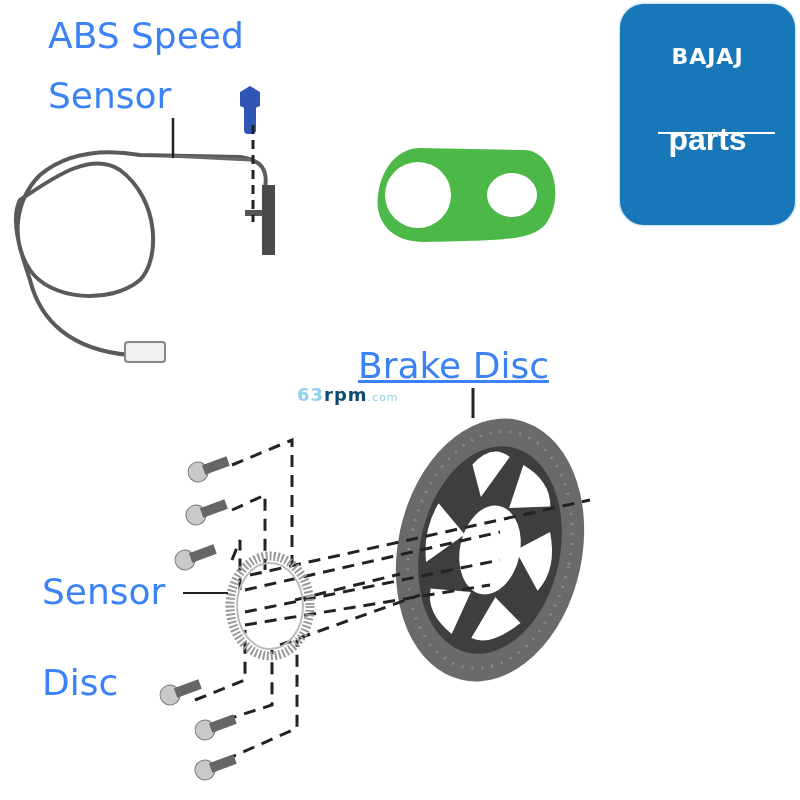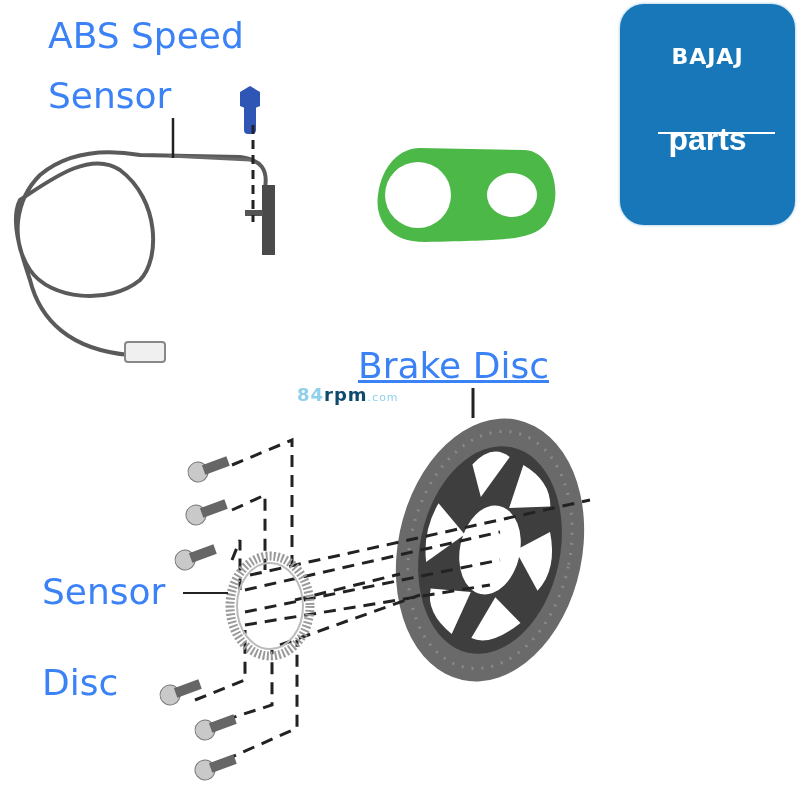--- a/index.html
+++ b/index.html
@@ -116,21 +116,21 @@
   </g>
 </svg>
 
 <div class="label" id="lbl-abs1">ABS Speed</div>
 <div class="label" id="lbl-abs2">Sensor</div>
 <div class="label" id="lbl-brake">Brake Disc</div>
 <div class="label" id="lbl-sensor1">Sensor</div>
 <div class="label" id="lbl-sensor2">Disc</div>
 
 <div class="watermark">
-  <span class="nn">84</span><span class="rpm">rpm</span><span class="com">.com</span>
+  <span class="nn">63</span><span class="rpm">rpm</span><span class="com">.com</span>
 </div>
 
 <div class="logo">
   <div class="brand">BAJAJ</div>
   <div class="parts">parts</div>
   <div class="underline"></div>
   <div class="tick"></div>
 </div>
 
 </body></html>

